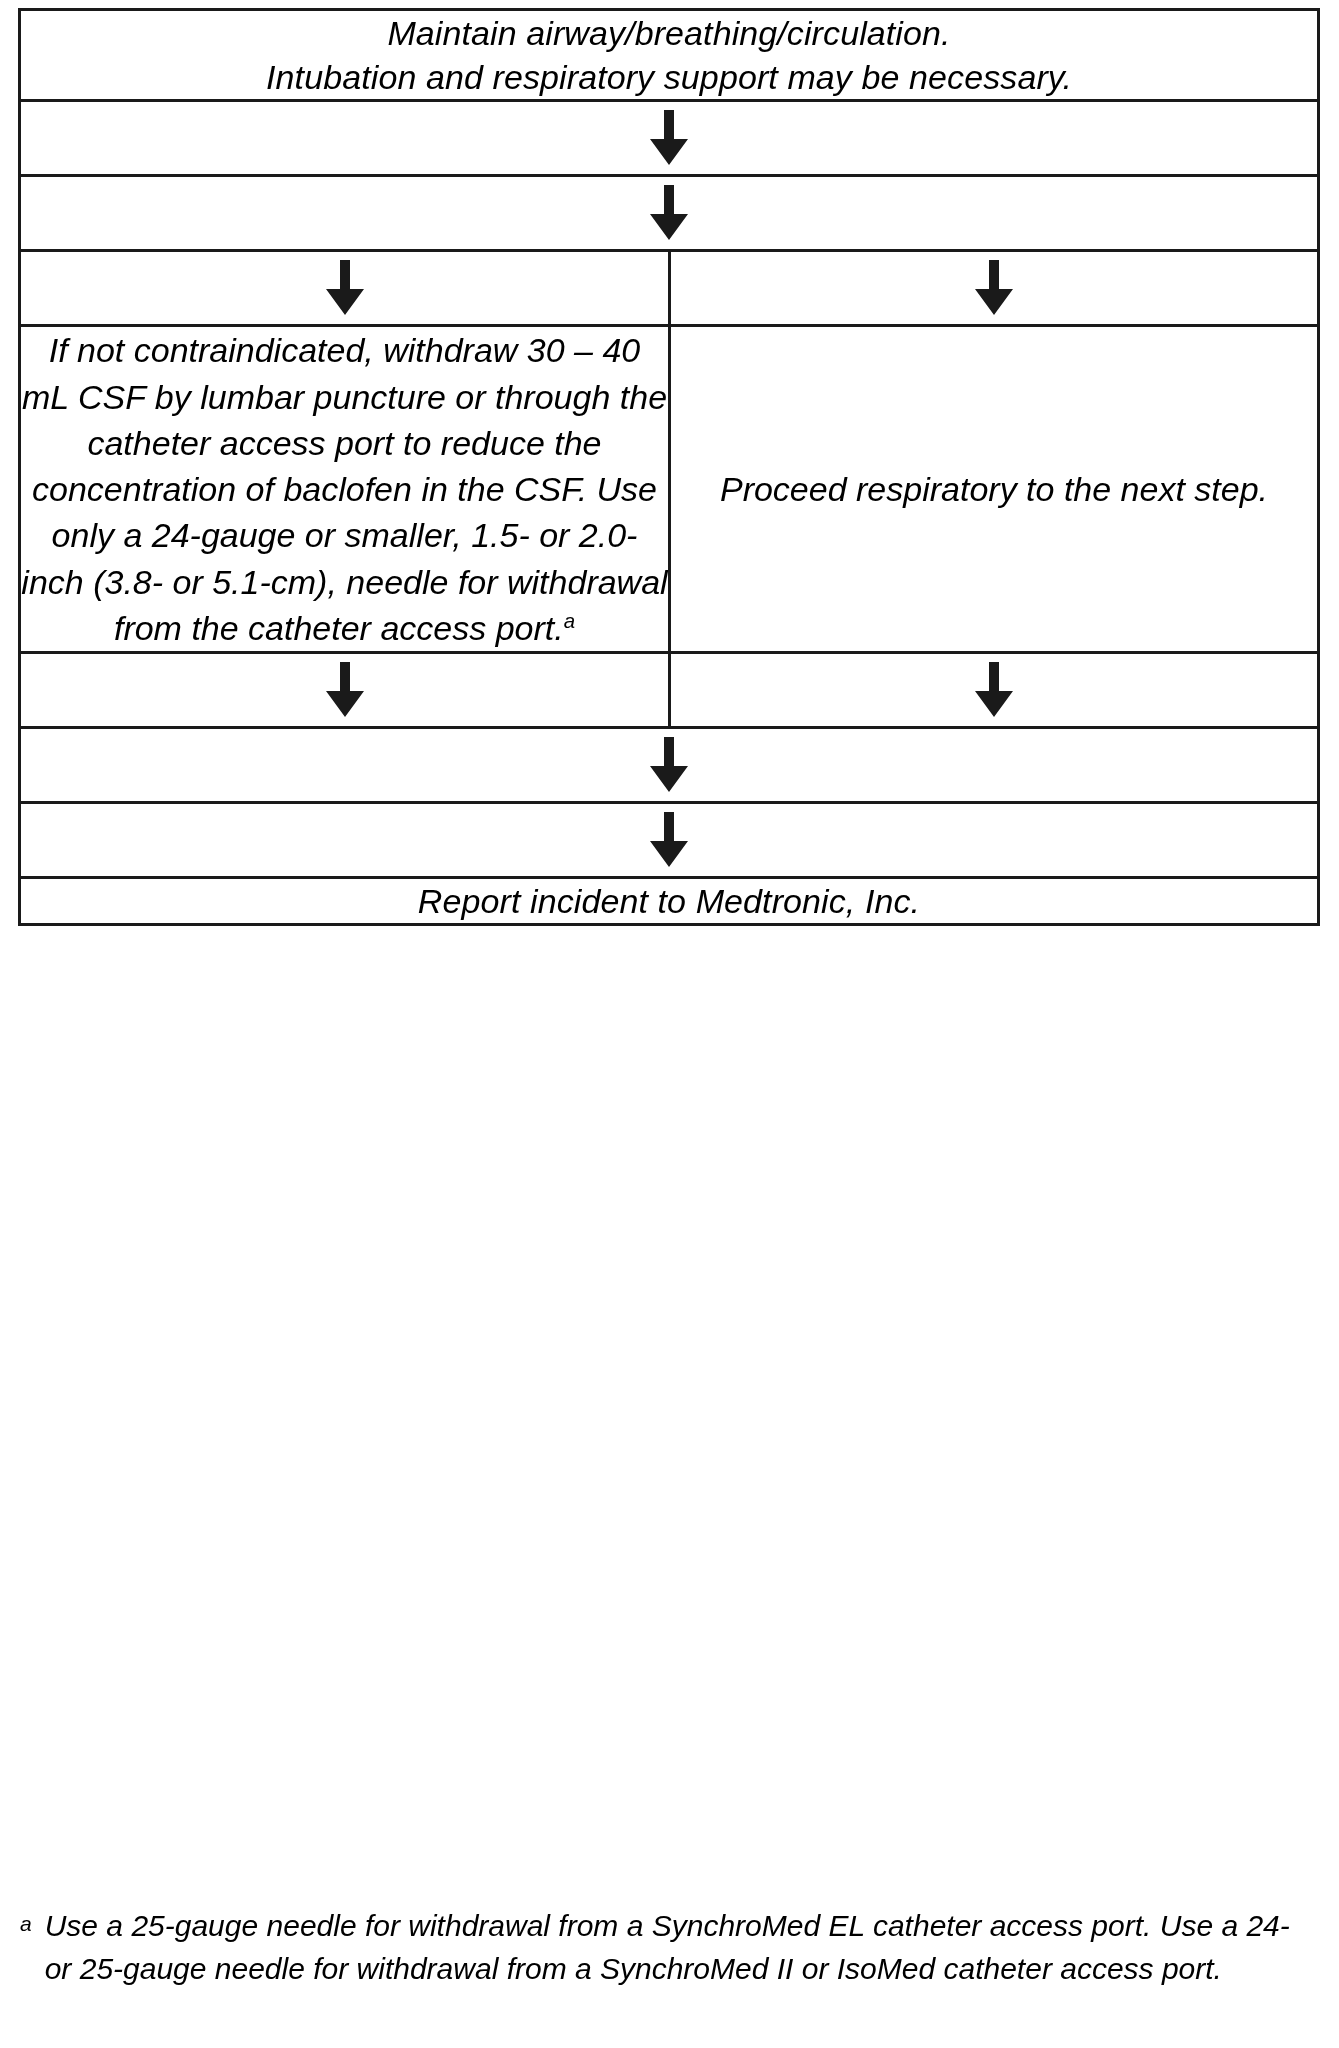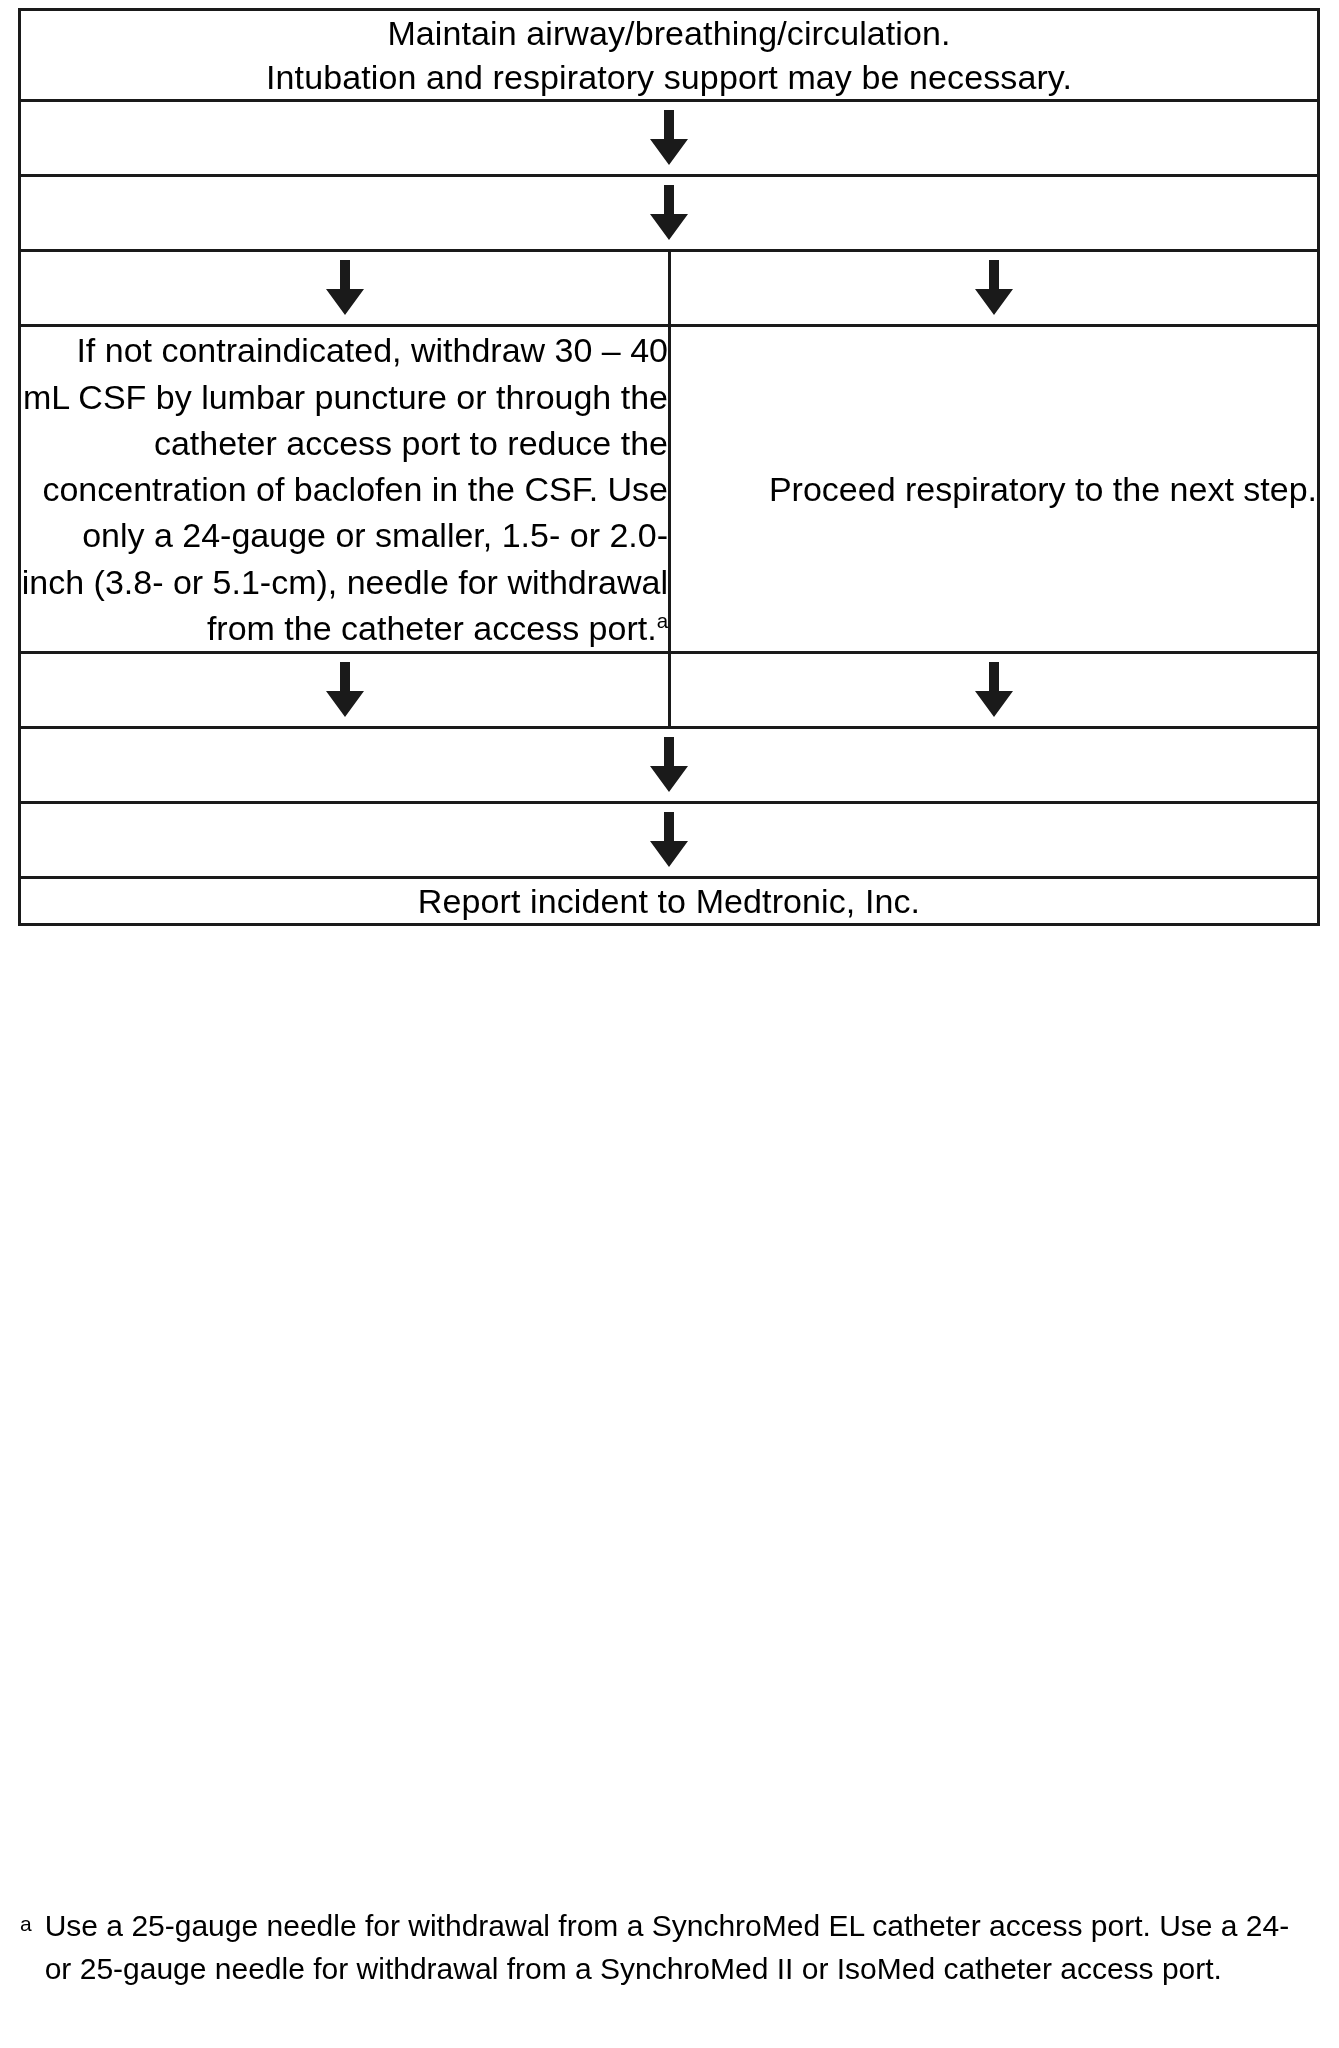--- a/index.html
+++ b/index.html
@@ -13,20 +13,21 @@
     font-family: "Liberation Sans", sans-serif;
     color: #000000;
     overflow: hidden;
   }
 
   .page {
     position: relative;
     width: 1079px;
     height: 2048px;
     box-sizing: border-box;
+    font-style: italic;
   }
 
   
   .flowchart {
     position: absolute;
     left: 18px;
     top: 8px;
     width: 1299px;
     border-collapse: collapse;
     table-layout: fixed;
@@ -47,21 +48,21 @@
     letter-spacing: 0.1px;
   }
   .box-text.bold {
     font-weight: bold;
   }
   .box-text .reg {
     font-weight: normal;
   }
 
   .box-body {
-    text-align: right;
+    text-align: center;
     font-size: 34px;
     line-height: 1.36;
     padding: 14px 16px 16px 16px;
     vertical-align: top;
   }
 
   
   .arrow-cell {
     height: 72px;
     text-align: center;

